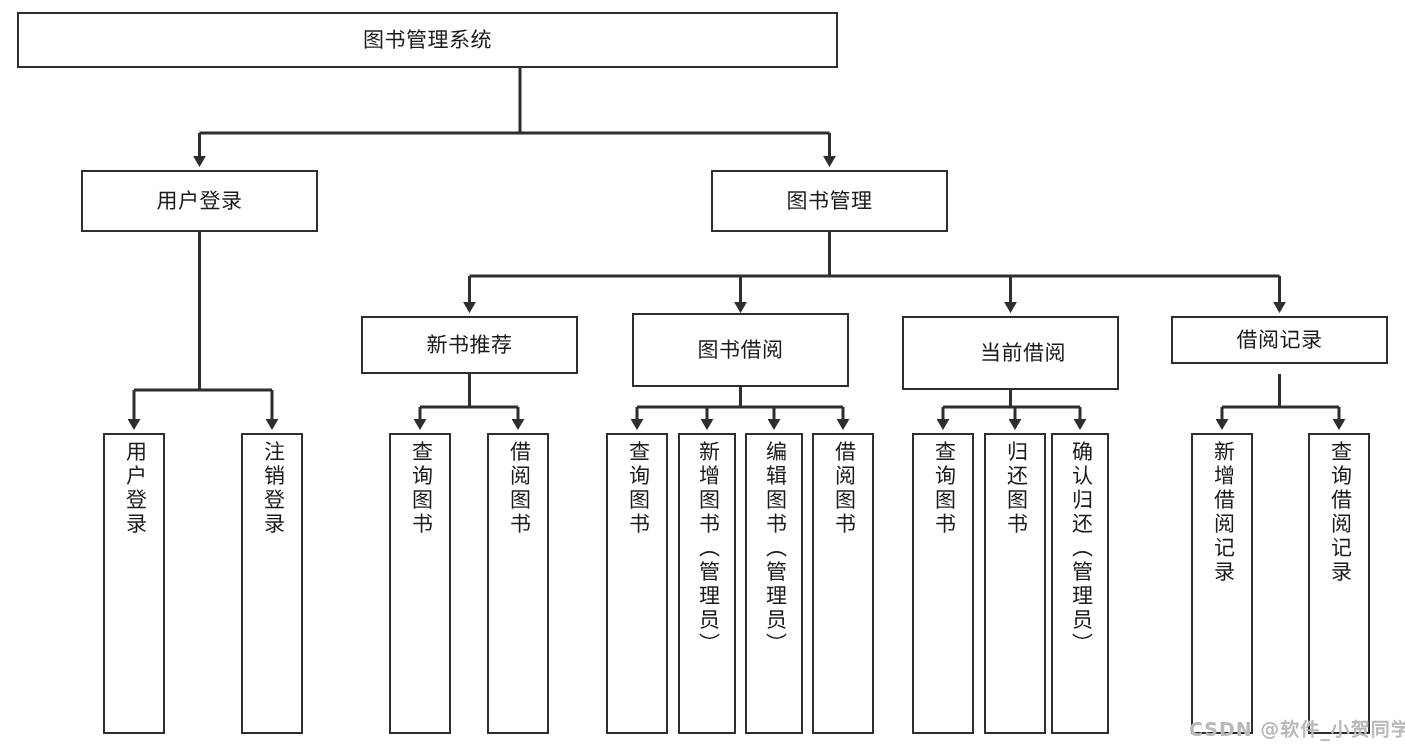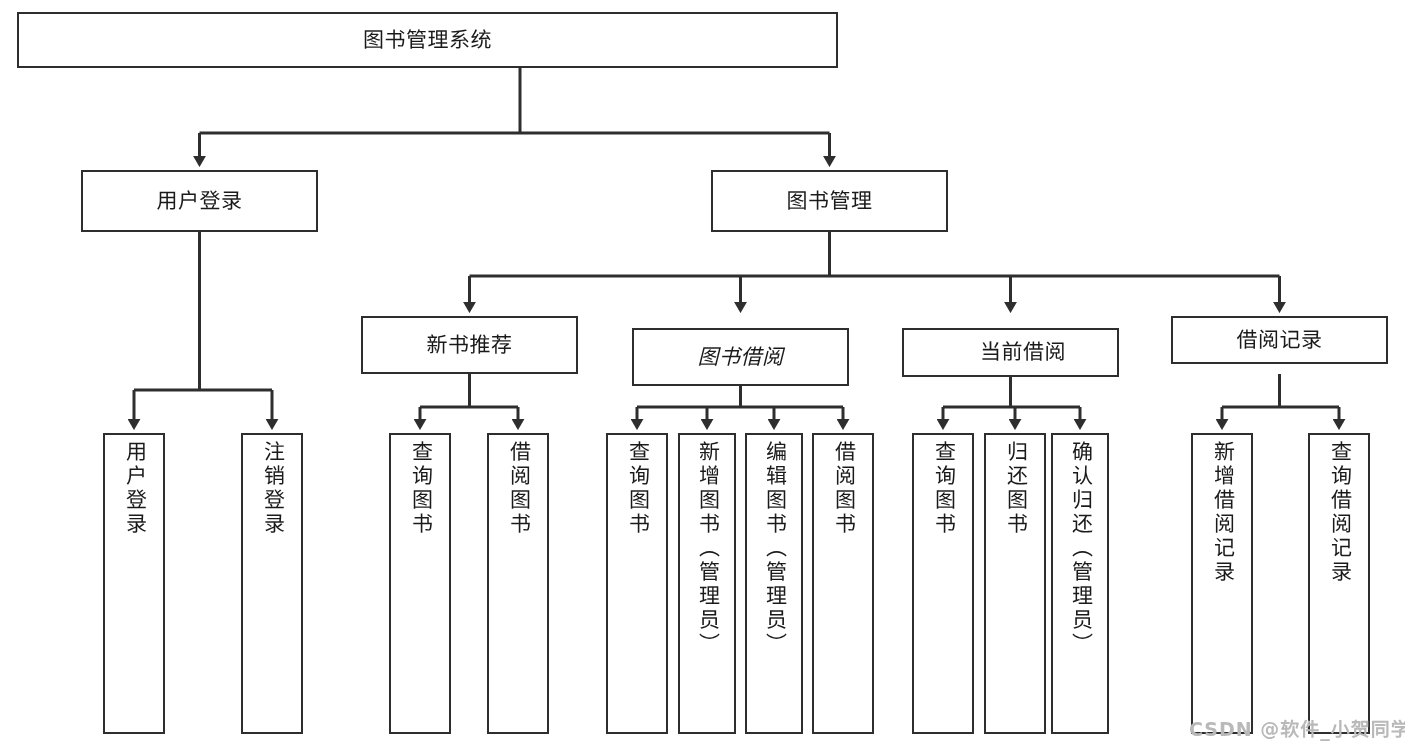--- a/index.html
+++ b/index.html
@@ -124,24 +124,24 @@
   <div class="node" style="left: 81px; top: 170px; width: 237px; height: 62px;">
     <span class="label">用户登录</span>
   </div>
   <div class="node" style="left: 361px; top: 316px; width: 217px; height: 58px;">
     <span class="label">新书推荐</span>
   </div>
 
   <div class="node" style="left: 711px; top: 170px; width: 237px; height: 62px;">
     <span class="label">图书管理</span>
   </div>
-  <div class="node" style="left: 632px; top: 328px; width: 217px; height: 58px; font-style: italic;">
+  <div class="node" style="left: 632px; top: 313px; width: 217px; height: 74px;">
     <span class="label">图书借阅</span>
   </div>
-  <div class="node" style="left: 902px; top: 328px; width: 217px; height: 49px; padding-left: 25px;">
+  <div class="node" style="left: 902px; top: 316px; width: 217px; height: 74px; padding-left: 25px;">
     <span class="label">当前借阅</span>
   </div>
   <div class="node" style="left: 1171px; top: 316px; width: 217px; height: 48px;">
     <span class="label">借阅记录</span>
   </div>
 
   <div class="node leaf" style="left: 103px; top: 433px; width: 62px; height: 301px;">
     <span class="label">用户登录</span>
   </div>
   <div class="node leaf" style="left: 241px; top: 433px; width: 62px; height: 301px;">

